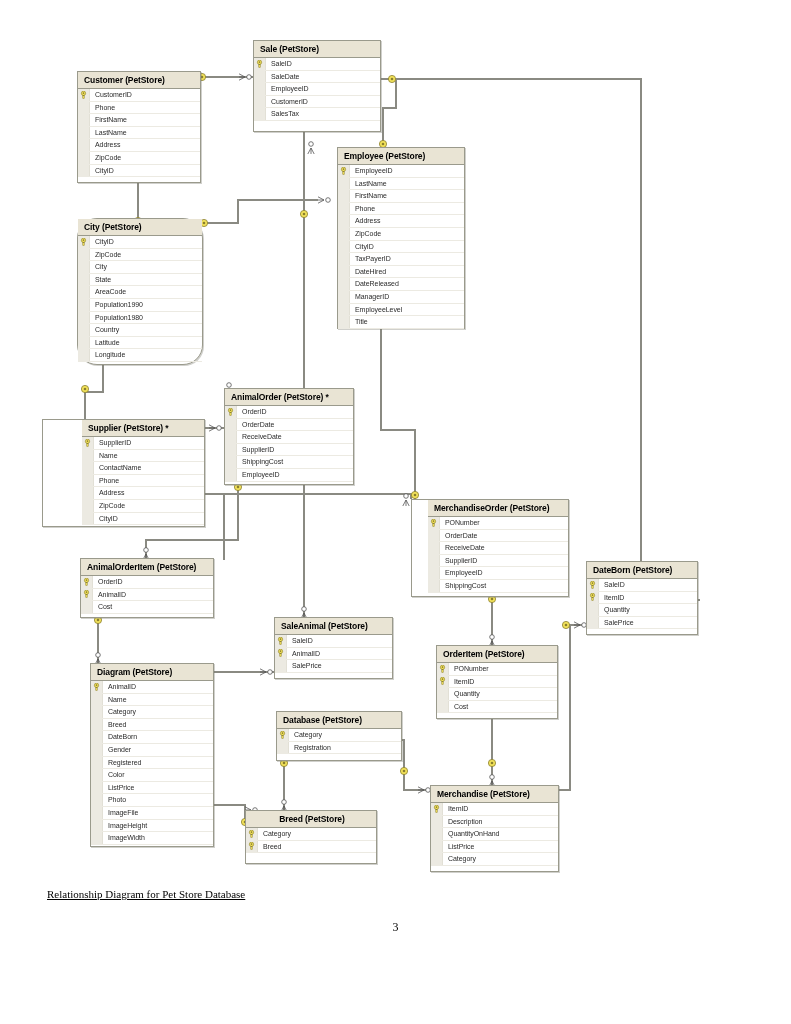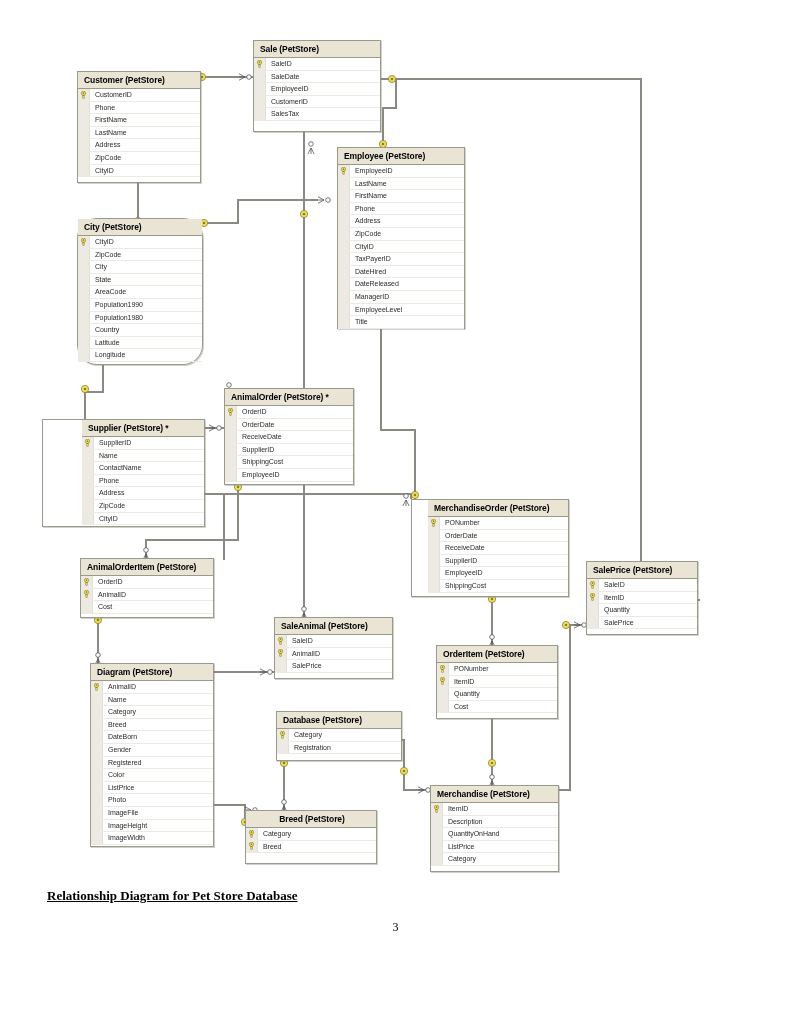--- a/index.html
+++ b/index.html
@@ -26,21 +26,21 @@
             justify-content:center;}
   .tbl .fname{font-size:7px;color:#2a2a2a;padding-left:5px;white-space:nowrap;
               letter-spacing:-.05px;}
   .tbl .pad{height:9px;}
 
   
   .keyic{display:block;width:7px;height:8px;}
 
   
   #caption{position:absolute;left:47px;top:888px;font-family:"Liberation Serif",serif;
-           font-size:13px;font-weight:bold;color:#000;text-decoration:underline;
+           font-size:11px;font-weight:normal;color:#000;text-decoration:underline;
            white-space:nowrap;}
   #pageno{position:absolute;left:0;top:920px;width:791px;text-align:center;
           font-family:"Liberation Serif",serif;font-size:12px;color:#000;}
 </style>
 </head>
 <body>
 
 <div id="canvas">
 
   <svg id="wires" viewBox="0 0 791 1024" xmlns="http://www.w3.org/2000/svg">
@@ -437,21 +437,21 @@
             <div class="fname">EmployeeID</div>
           </div>
           <div class="row">
             <div class="gut"></div>
             <div class="fname">ShippingCost</div>
           </div>
           <div class="pad"></div>
         </div>
       </div>
       <div class="tbl" style="left: 586px; top: 561px; width: 110px; height: 72px;">
-        <div class="hdr">SalePrice (PetStore)</div>
+        <div class="hdr">DateBorn (PetStore)</div>
         <div class="rows">
           <div class="row">
             <div class="gut">
               <svg class="keyic" viewBox="0 0 7 9" xmlns="http://www.w3.org/2000/svg">
                 <ellipse cx="3.5" cy="2.6" rx="2.4" ry="2.5" fill="#f2e25a" stroke="#8a7f2e" stroke-width=".7"></ellipse>
                 <circle cx="3.5" cy="2.4" r=".9" fill="#8a7f2e"></circle>
                 <rect x="2.7" y="4.8" width="1.6" height="3.6" fill="#f2e25a" stroke="#8a7f2e" stroke-width=".6"></rect>
               </svg>
             </div>
             <div class="fname">SaleID</div>

